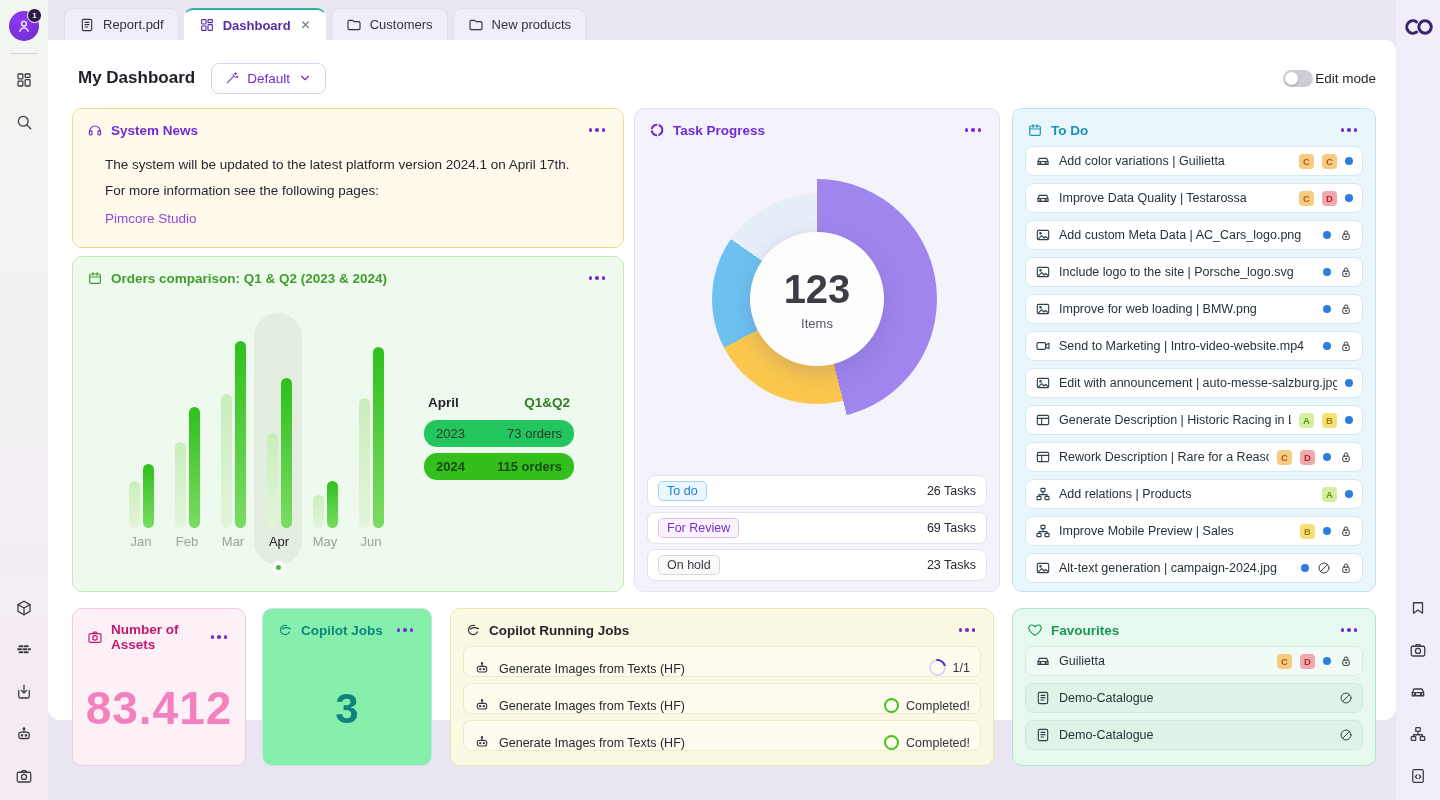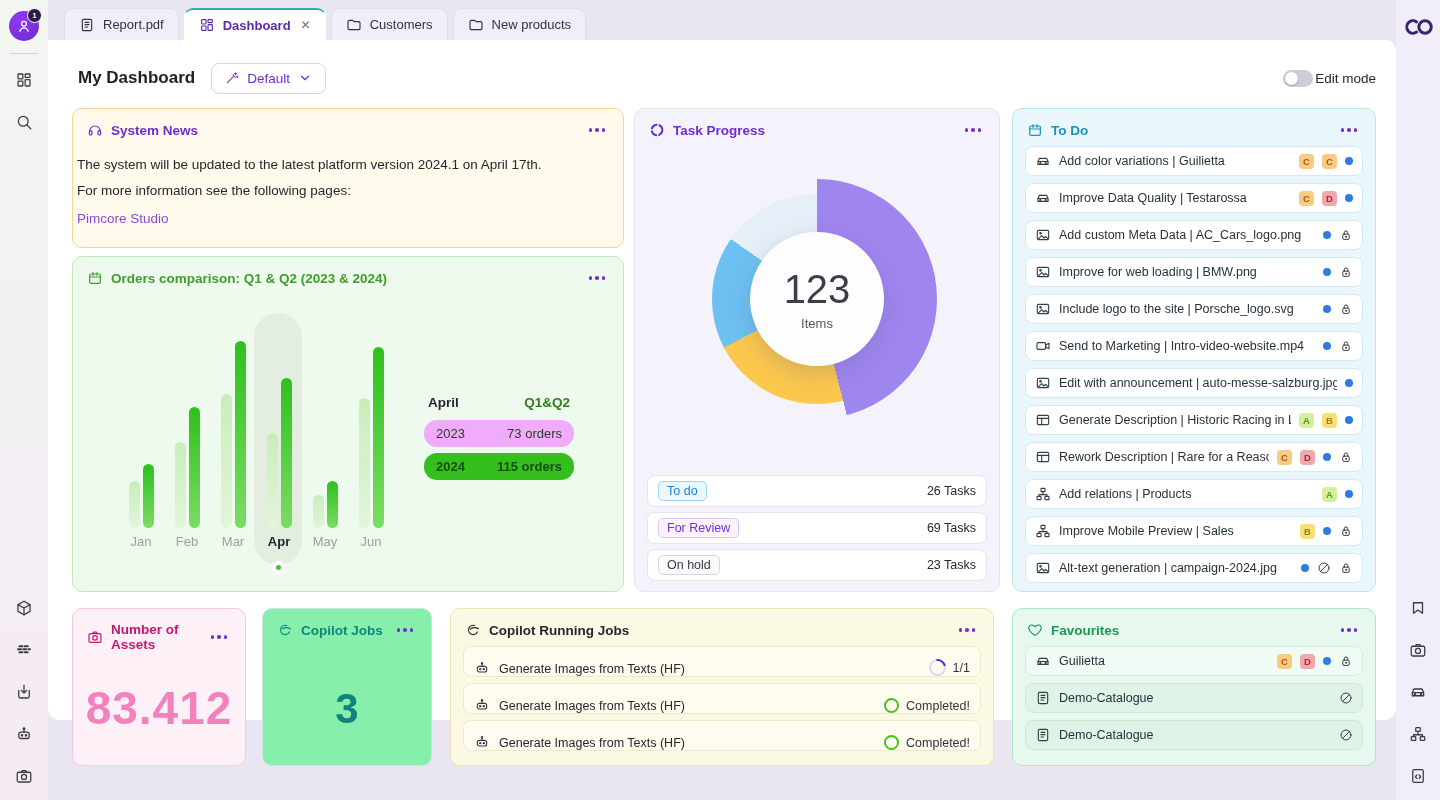--- a/index.html
+++ b/index.html
@@ -35,47 +35,47 @@
   .toggle .knob{position:absolute;left:2px;top:2px;width:13px;height:13px;border-radius:50%;background:#fff;box-shadow:0 1px 2px rgba(0,0,0,.25)}
   .toggle-label{margin-left:2px;font-size:13.5px;color:#26262E}
 
   
   .card{position:absolute;border-radius:10px;border:1px solid transparent;box-sizing:border-box}
   .card-head{display:flex;align-items:center;gap:8px;padding:13px 14px 8px 14px;font-size:13.5px;font-weight:bold}
   .dots{margin-left:auto;display:flex;gap:3px;cursor:pointer;padding:4px}
   .dots i{width:3.5px;height:3.5px;border-radius:50%;background:#722ED1}
 
   .card.news{left:24px;top:68px;width:552px;height:140px;background:#FFFAEC;border-color:#F6D78B}
-  .news-body{padding:6px 4px;font-size:13.5px;color:#26262E;line-height:26px}
+  .news-body{padding:6px 32px;font-size:13.5px;color:#26262E;line-height:26px}
   .news-link{color:#8B4BD6;margin-top:2px;display:inline-block;cursor:pointer;font-size:13.5px}
 
   .card.orders{left:24px;top:216px;width:552px;height:336px;background:#EFFAEF;border-color:#C4E9B5}
   .month-pill{position:absolute;left:181px;top:56px;width:48px;height:252px;border-radius:24px;background:#E3EEE0}
   .pill-dot{position:absolute;left:199px;top:304px;width:13px;height:13px;border-radius:50%;background:#fff;display:flex;align-items:center;justify-content:center}
   .pill-dot i{width:5px;height:5px;border-radius:50%;background:#49B83C}
   .bar-group{position:absolute;display:flex;align-items:flex-end;gap:3px;cursor:pointer}
   .bar{width:11px;border-radius:6px}
   .bar.y23{background:linear-gradient(180deg,#C9EDBA 0%,#E3F5DB 100%)}
   .bar.y24{background:linear-gradient(180deg,#2EC01D 0%,#7BDC63 100%)}
   .month-label{position:absolute;top:277px;width:48px;text-align:center;font-size:13px;color:#97A596}
-  .month-label.hl{color:#23232B;font-weight:bold}
+  .month-label.hl{color:#23232B;font-weight:normal}
   .tooltip{position:absolute;left:351px;top:138px;width:150px}
   .tt-head{display:flex;justify-content:space-between;font-size:13.5px;font-weight:bold;color:#26262E;padding:0 4px;margin-bottom:10px}
   .tt-head .q{color:#2E7D1F}
   .tt-row{display:flex;justify-content:space-between;align-items:center;border-radius:13px;height:27px;padding:0 12px;font-size:13px;margin-bottom:6px}
-  .tt-row.r23{background:#f0abfc;color:#2E3B2B}
+  .tt-row.r23{background:#22c55e;color:#2E3B2B}
   .tt-row.r24{background:#35BF1D;color:#174D10;font-weight:bold}
 
   .card.task{left:586px;top:68px;width:366px;height:484px;background:#F4F2FB;border-color:#E6E2F4}
   .donut{position:absolute;left:50%;top:190px;transform:translate(-50%,-50%);width:240px;height:240px}
   .donut .ring,.donut .ring2,.donut .hole{position:absolute;border-radius:50%}
   .donut .ring{left:15px;top:15px;width:210px;height:210px}
   .donut .ring2{left:0;top:0;width:240px;height:240px}
   .donut .hole{left:53px;top:53px;width:134px;height:134px;background:#FDFDFE;box-shadow:0 8px 22px rgba(90,80,140,.22);display:flex;flex-direction:column;align-items:center;justify-content:center}
-  .donut .num{font-size:40px;font-weight:normal;color:#3D3D47}
+  .donut .num{font-size:40px;font-weight:bold;color:#3D3D47}
   .donut .lbl{font-size:13px;color:#55555E;margin-top:4px}
   .task-rows{position:absolute;left:12px;right:12px;bottom:10px}
   .task-row{display:flex;align-items:center;justify-content:space-between;background:#fff;border:1px solid #E6E2F2;border-radius:8px;height:30px;padding:0 10px;margin-top:5px;cursor:pointer}
   .task-badge{font-size:12.5px;border-radius:5px;padding:2px 8px;border:1px solid}
   .tb-todo{color:#1B7FD4;border-color:#9FD5F4;background:#EAF7FE}
   .tb-prog{color:#E8891C;border-color:#F6D892;background:#FEF7E4}
   .tb-rev{color:#7B2FD1;border-color:#DCC2F2;background:#FAF3FE}
   .tb-hold{color:#3A3A44;border-color:#D7D7DD;background:#FAFAFB}
   .task-count{font-size:12.5px;color:#26262E}
 
@@ -465,39 +465,39 @@
             </span>
           </div>
           <div class="item-row">
             <span class="row-icon">
               <svg class="ic" viewBox="0 0 24 24" fill="none" stroke="currentColor" stroke-width="1.7" stroke-linecap="round" stroke-linejoin="round">
                 <rect x="3.5" y="5" width="17" height="14" rx="2"></rect>
                 <circle cx="8.3" cy="9.5" r="1.2"></circle>
                 <path d="M5.5 17.5l4.5-4.5 3.5 3.5 2.3-2.3 3.7 3.3"></path>
               </svg>
             </span>
-            <span class="txt">Improve for web loading | BMW.png</span>
+            <span class="txt">Include logo to the site | Porsche_logo.svg</span>
             <span class="bdot"></span>
             <span class="gray-ic">
               <svg class="ic14" viewBox="0 0 24 24" fill="none" stroke="currentColor" stroke-width="1.7" stroke-linecap="round" stroke-linejoin="round">
                 <rect x="6.5" y="10.5" width="11" height="9" rx="2"></rect>
                 <path d="M9 10.5V8a3 3 0 0 1 6 0v2.5"></path>
                 <circle cx="12" cy="15" r="1" fill="currentColor"></circle>
               </svg>
             </span>
           </div>
           <div class="item-row">
             <span class="row-icon">
               <svg class="ic" viewBox="0 0 24 24" fill="none" stroke="currentColor" stroke-width="1.7" stroke-linecap="round" stroke-linejoin="round">
                 <rect x="3.5" y="5" width="17" height="14" rx="2"></rect>
                 <circle cx="8.3" cy="9.5" r="1.2"></circle>
                 <path d="M5.5 17.5l4.5-4.5 3.5 3.5 2.3-2.3 3.7 3.3"></path>
               </svg>
             </span>
-            <span class="txt">Include logo to the site | Porsche_logo.svg</span>
+            <span class="txt">Improve for web loading | BMW.png</span>
             <span class="bdot"></span>
             <span class="gray-ic">
               <svg class="ic14" viewBox="0 0 24 24" fill="none" stroke="currentColor" stroke-width="1.7" stroke-linecap="round" stroke-linejoin="round">
                 <rect x="6.5" y="10.5" width="11" height="9" rx="2"></rect>
                 <path d="M9 10.5V8a3 3 0 0 1 6 0v2.5"></path>
                 <circle cx="12" cy="15" r="1" fill="currentColor"></circle>
               </svg>
             </span>
           </div>
           <div class="item-row">

